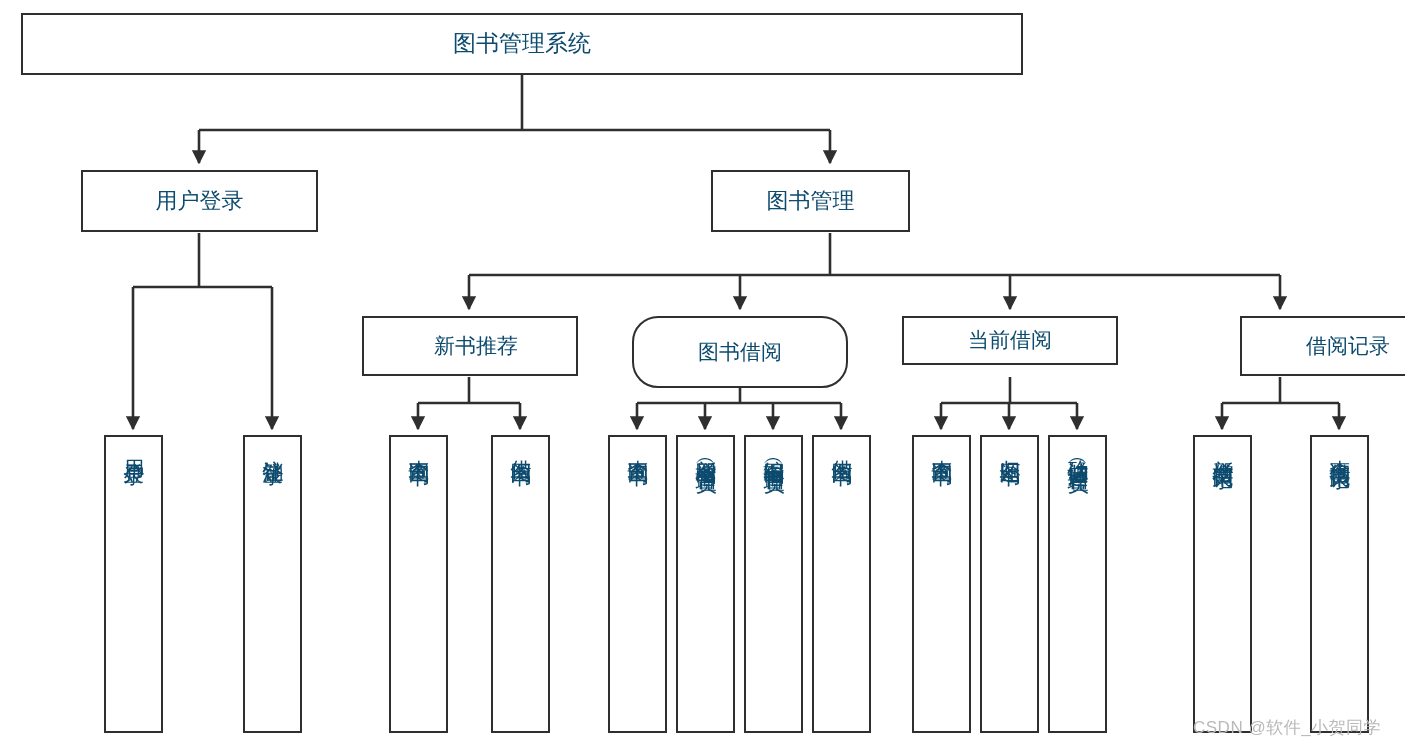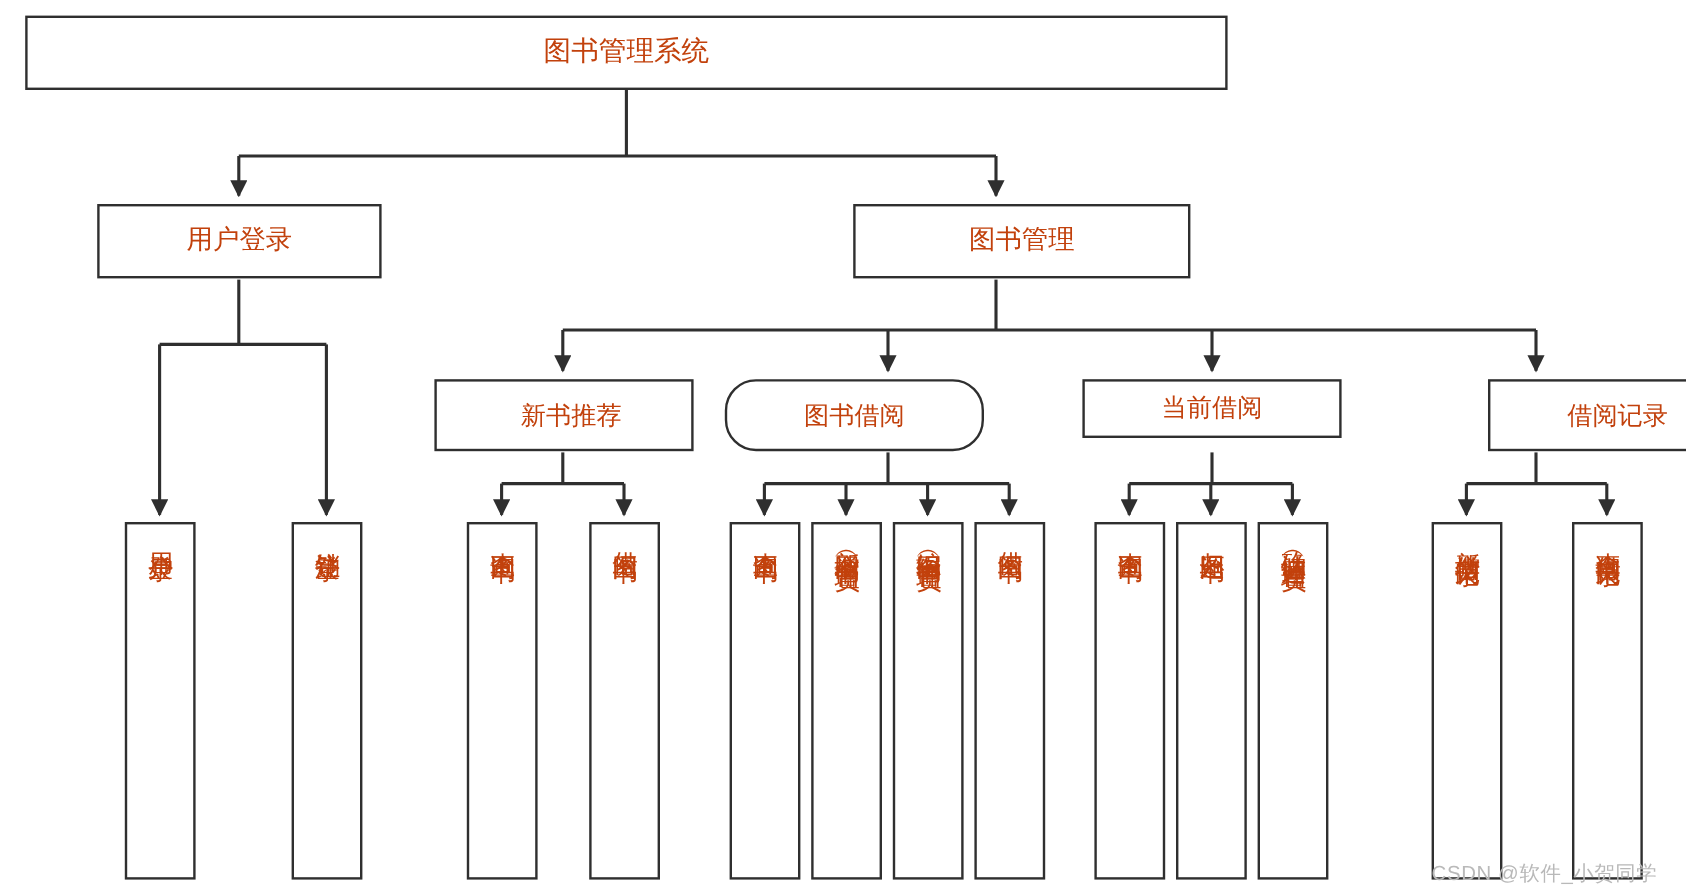--- a/index.html
+++ b/index.html
@@ -33,21 +33,21 @@
     background: #ffffff;
     display: flex;
     align-items: center;
     justify-content: center;
     color: #1a1a1a;
   }
   .node-label {
     display: block;
     line-height: 1.18;
     white-space: pre;
-    color: #c2410c;
+    color: #0c4a6e;
   }
   
   .node.h .node-label {
     writing-mode: horizontal-tb;
     font-size: 22px;
   }
   .node.root .node-label {
     font-size: 23px;
   }
   .node.lvl2 .node-label {
@@ -135,29 +135,29 @@
   </svg>
 
   <div class="node h root" style="left:21px; top:13px; width:1002px; height:62px;">
     <span class="node-label">图书管理系统</span>
   </div>
 
   <div class="node h lvl2" style="left:81px; top:170px; width:237px; height:62px;">
     <span class="node-label">用户登录</span>
   </div>
 
-  <div class="node h lvl2" style="left:711px; top:170px; width:281px; height:62px;">
+  <div class="node h lvl2" style="left:711px; top:170px; width:199px; height:62px;">
     <span class="node-label">图书管理</span>
   </div>
 
   <div class="node h lvl3" style="left:362px; top:316px; width:216px; height:60px;padding-left:12px;">
     <span class="node-label">新书推荐</span>
   </div>
 
-  <div class="node h lvl3" style="left:604px; top:316px; width:216px; height:60px;border-radius:26px;">
+  <div class="node h lvl3" style="left:632px; top:316px; width:216px; height:72px;border-radius:26px;">
     <span class="node-label">图书借阅</span>
   </div>
 
   <div class="node h lvl3" style="left:902px; top:316px; width:216px; height:49px;">
     <span class="node-label">当前借阅</span>
   </div>
 
   <div class="node h lvl3" style="left:1240px; top:316px; width:216px; height:60px;">
     <span class="node-label">借阅记录</span>
   </div>

